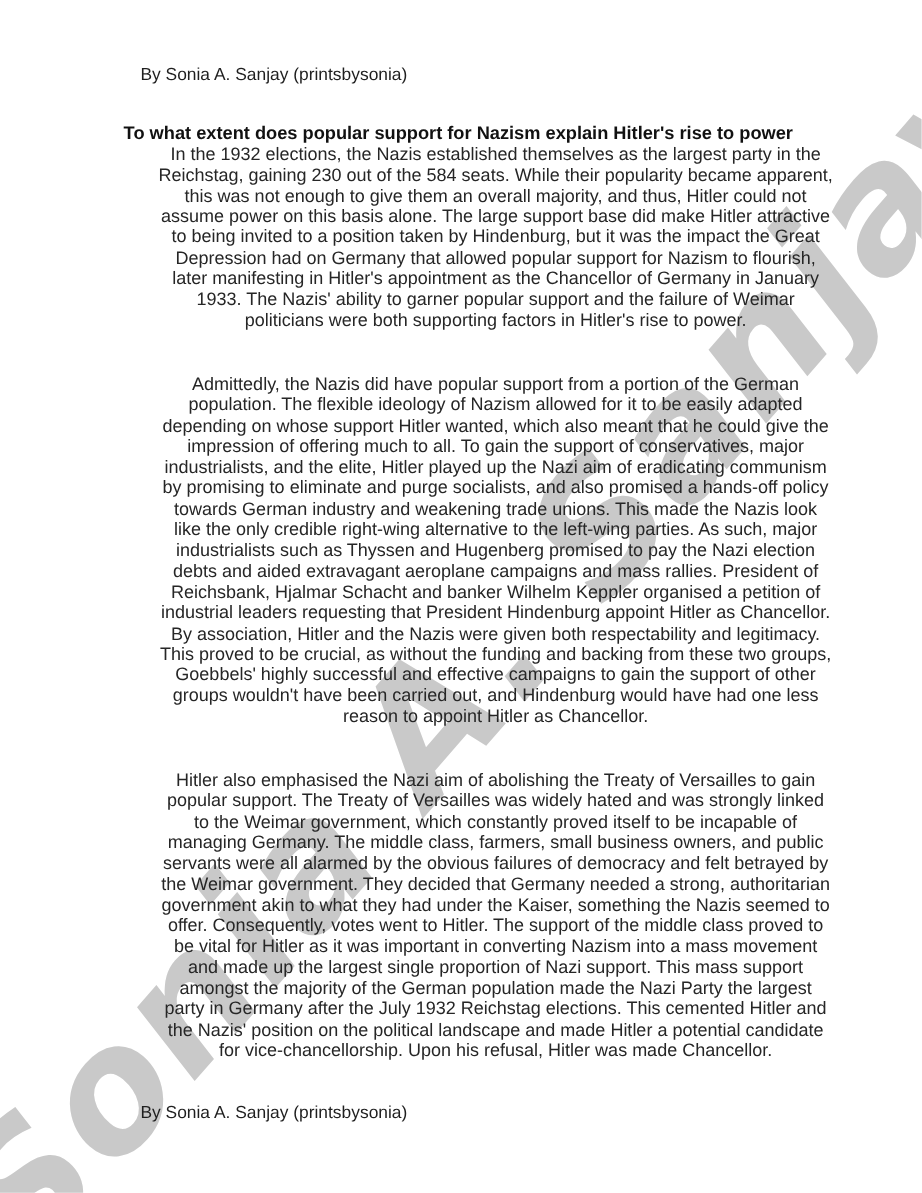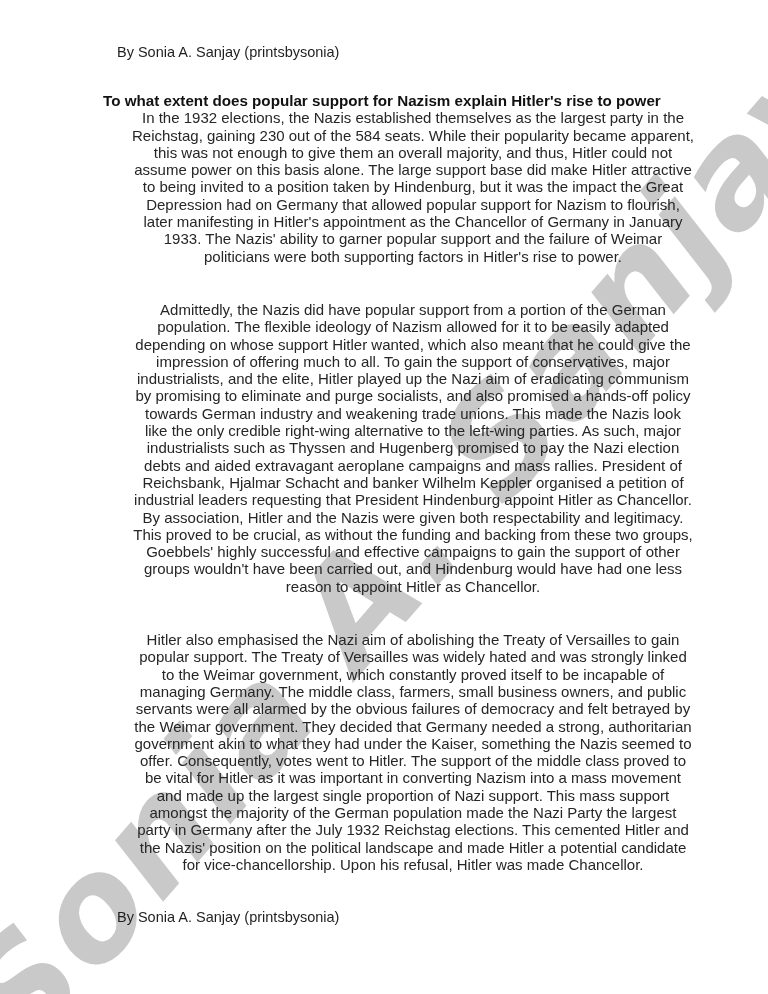--- a/index.html
+++ b/index.html
@@ -28,21 +28,21 @@
     font-style: italic;
     letter-spacing: 3px;
     color: #c9c9c9;
     white-space: nowrap;
     z-index: 0;
     user-select: none;
   }
   .content {
     position: absolute;
     left: 103px;
-    top: 44px;
+    top: 55px;
     width: 620px;
     z-index: 1;
     color: #262626;
   }
   .byline {
     font-size: 14.5px;
     line-height: 17px;
     margin-left: 14px;
     color: #1f1f1f;
   }

